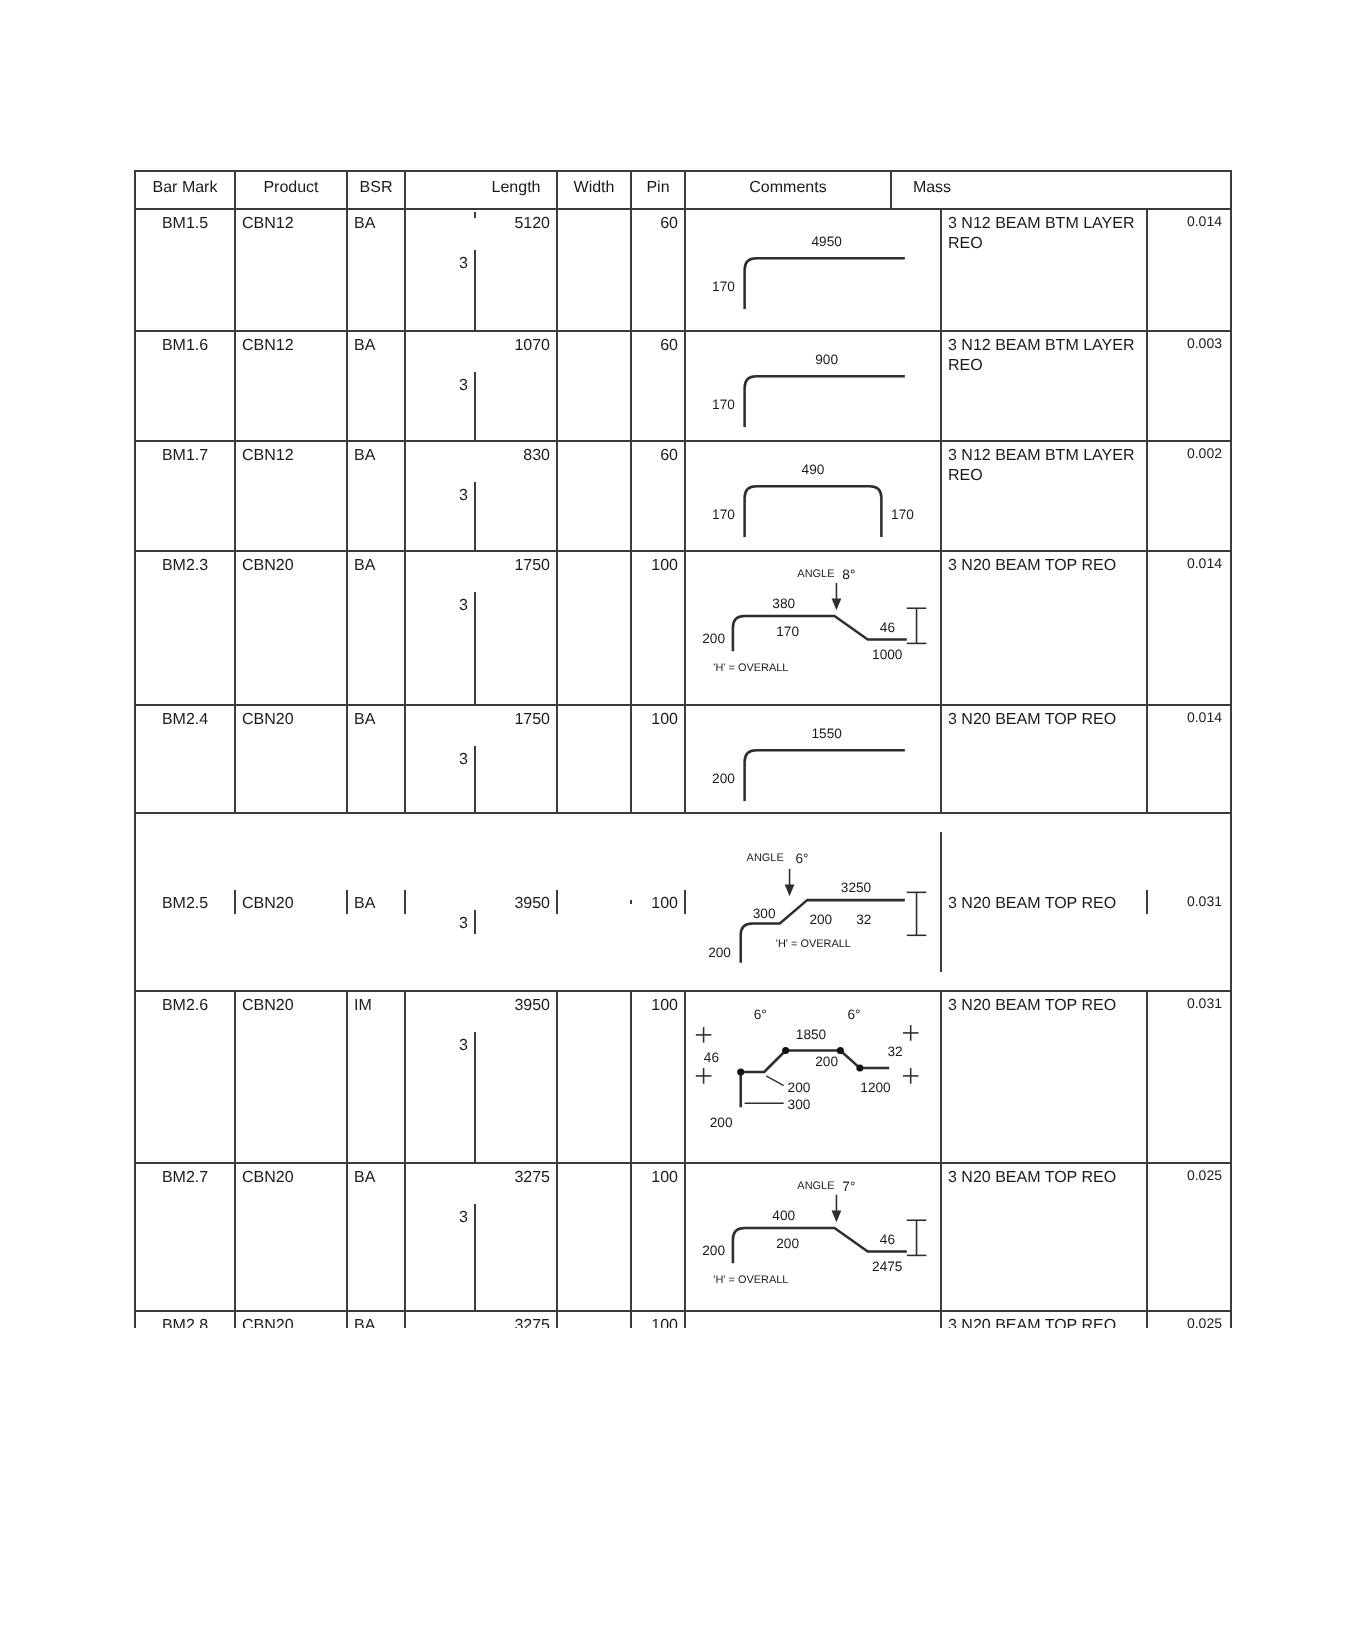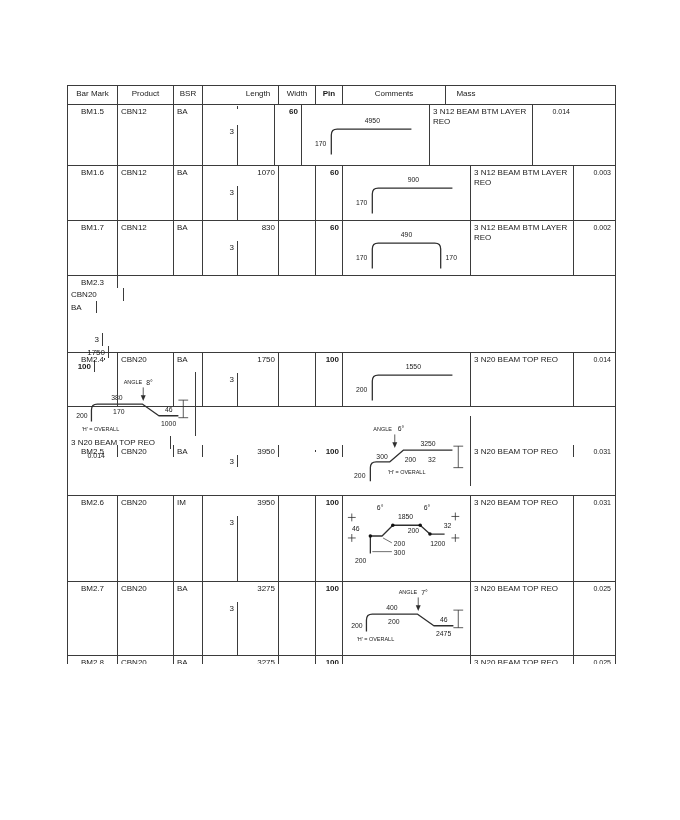--- a/index.html
+++ b/index.html
@@ -10,21 +10,21 @@
   .row:last-child{border-bottom:none;}
   .c{border-right:1px solid #3b3b3b;box-sizing:border-box;font-size:8px;
      padding:2px 3px 0 3px;overflow:hidden;line-height:1.3;flex:none;}
   .c:last-child{border-right:none;}
   .c-mark{width:50px;text-align:center;}
   .c-prod{width:56px;}
   .c-bsr{width:29px;}
   .c-nooff{width:35px;text-align:right;margin-top:20px;}
   .c-len{width:41px;text-align:right;}
   .c-width{width:37px;}
-  .c-pin{width:27px;text-align:right;font-weight:bold;}
+  .c-pin{width:27px;text-align:right;}
   .c-shape{width:128px;padding:0;display:flex;justify-content:center;align-items:flex-start;}
   .c-comments{width:103px;}
   .c-mass{width:40px;text-align:right;font-size:7px;}
   .hrow{height:18px;}
   .hrow .c{text-align:center;padding-top:3px;font-size:8px;}
   .bar{fill:none;stroke:#2e2e2e;stroke-width:1.3;stroke-linejoin:round;}
   .dim{fill:none;stroke:#2e2e2e;stroke-width:0.8;}
   .ldr{fill:none;stroke:#2e2e2e;stroke-width:0.7;}
   .t{font-size:7px;fill:#1a1a1a;font-family:"Liberation Sans",sans-serif;}
   .ts{font-size:5.6px;fill:#1a1a1a;font-family:"Liberation Sans",sans-serif;}
@@ -47,20 +47,21 @@
       <div class="c c-pin">Pin</div>
       <div class="c c-comments">Comments</div>
       <div class="c c-mass" style="text-align:center;">Mass</div>
     </div>
 
     <div class="row" style="height:60px;">
       <div class="c c-mark">BM1.5</div>
       <div class="c c-prod">CBN12</div>
       <div class="c c-bsr">BA</div>
       <div class="c c-nooff">3</div>
+      <div class="c c-len">5120</div>
       <div class="c c-width"></div>
       <div class="c c-pin">60</div>
       <div class="c c-shape">
         <svg width="130" height="48" viewBox="0 0 130 48" style="margin-top:4px;">
           <text class="t" x="72" y="14" text-anchor="middle">4950</text>
           <path class="bar" d="M 112 20 L 36 20 Q 30 20 30 26 L 30 46"></path>
           <text class="t" x="25" y="37" text-anchor="end">170</text>
         </svg>
       </div>
       <div class="c c-comments">3 N12 BEAM BTM LAYER REO</div>
@@ -99,21 +100,21 @@
           <text class="t" x="65" y="14" text-anchor="middle">490</text>
           <path class="bar" d="M 30 46 L 30 26 Q 30 20 36 20 L 94 20 Q 100 20 100 26 L 100 46"></path>
           <text class="t" x="25" y="37" text-anchor="end">170</text>
           <text class="t" x="105" y="37" text-anchor="start">170</text>
         </svg>
       </div>
       <div class="c c-comments">3 N12 BEAM BTM LAYER REO</div>
       <div class="c c-mass">0.002</div>
     </div>
 
-    <div class="row" style="height:76px;flex-direction:column;">
+    <div class="row" style="height:76px;">
       <div class="c c-mark">BM2.3</div>
       <div class="c c-prod">CBN20</div>
       <div class="c c-bsr">BA</div>
       <div class="c c-nooff">3</div>
       <div class="c c-len">1750</div>
       <div class="c c-width"></div>
       <div class="c c-pin">100</div>
       <div class="c c-shape">
         <svg width="130" height="62" viewBox="0 0 130 62" style="margin-top:2px;">
           <text class="ts" x="76" y="10" text-anchor="end">ANGLE</text>

